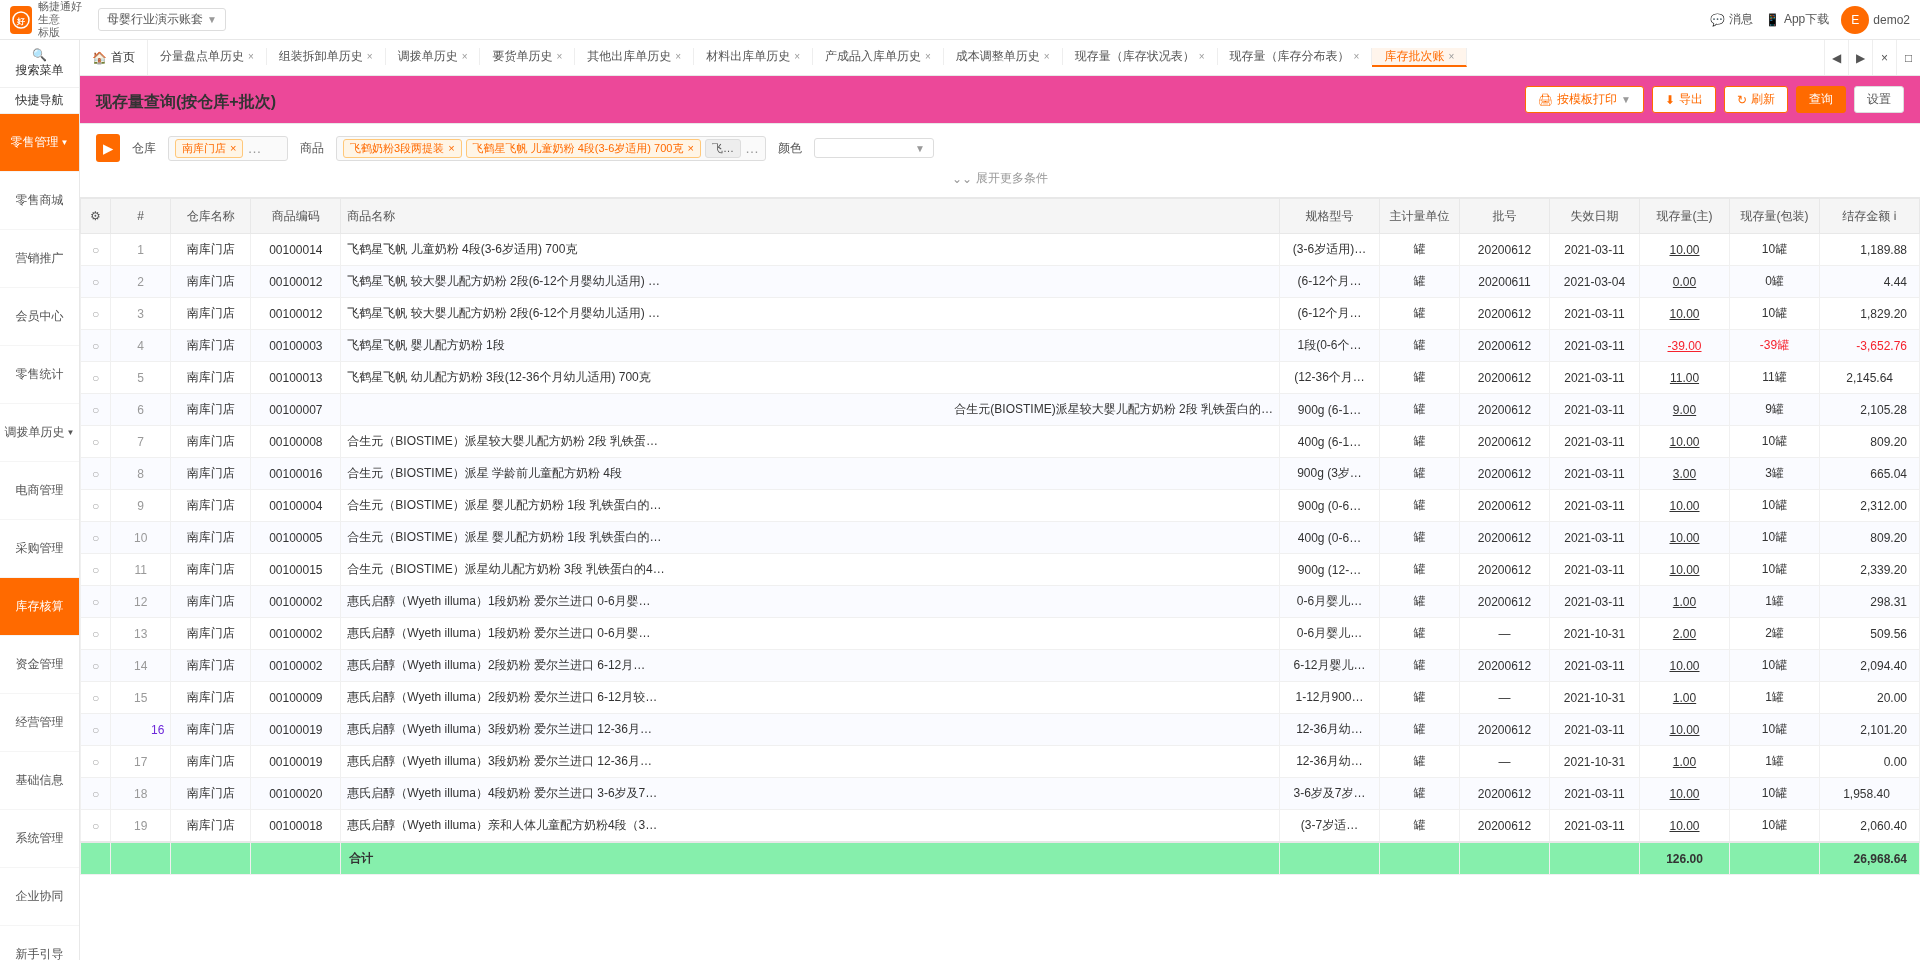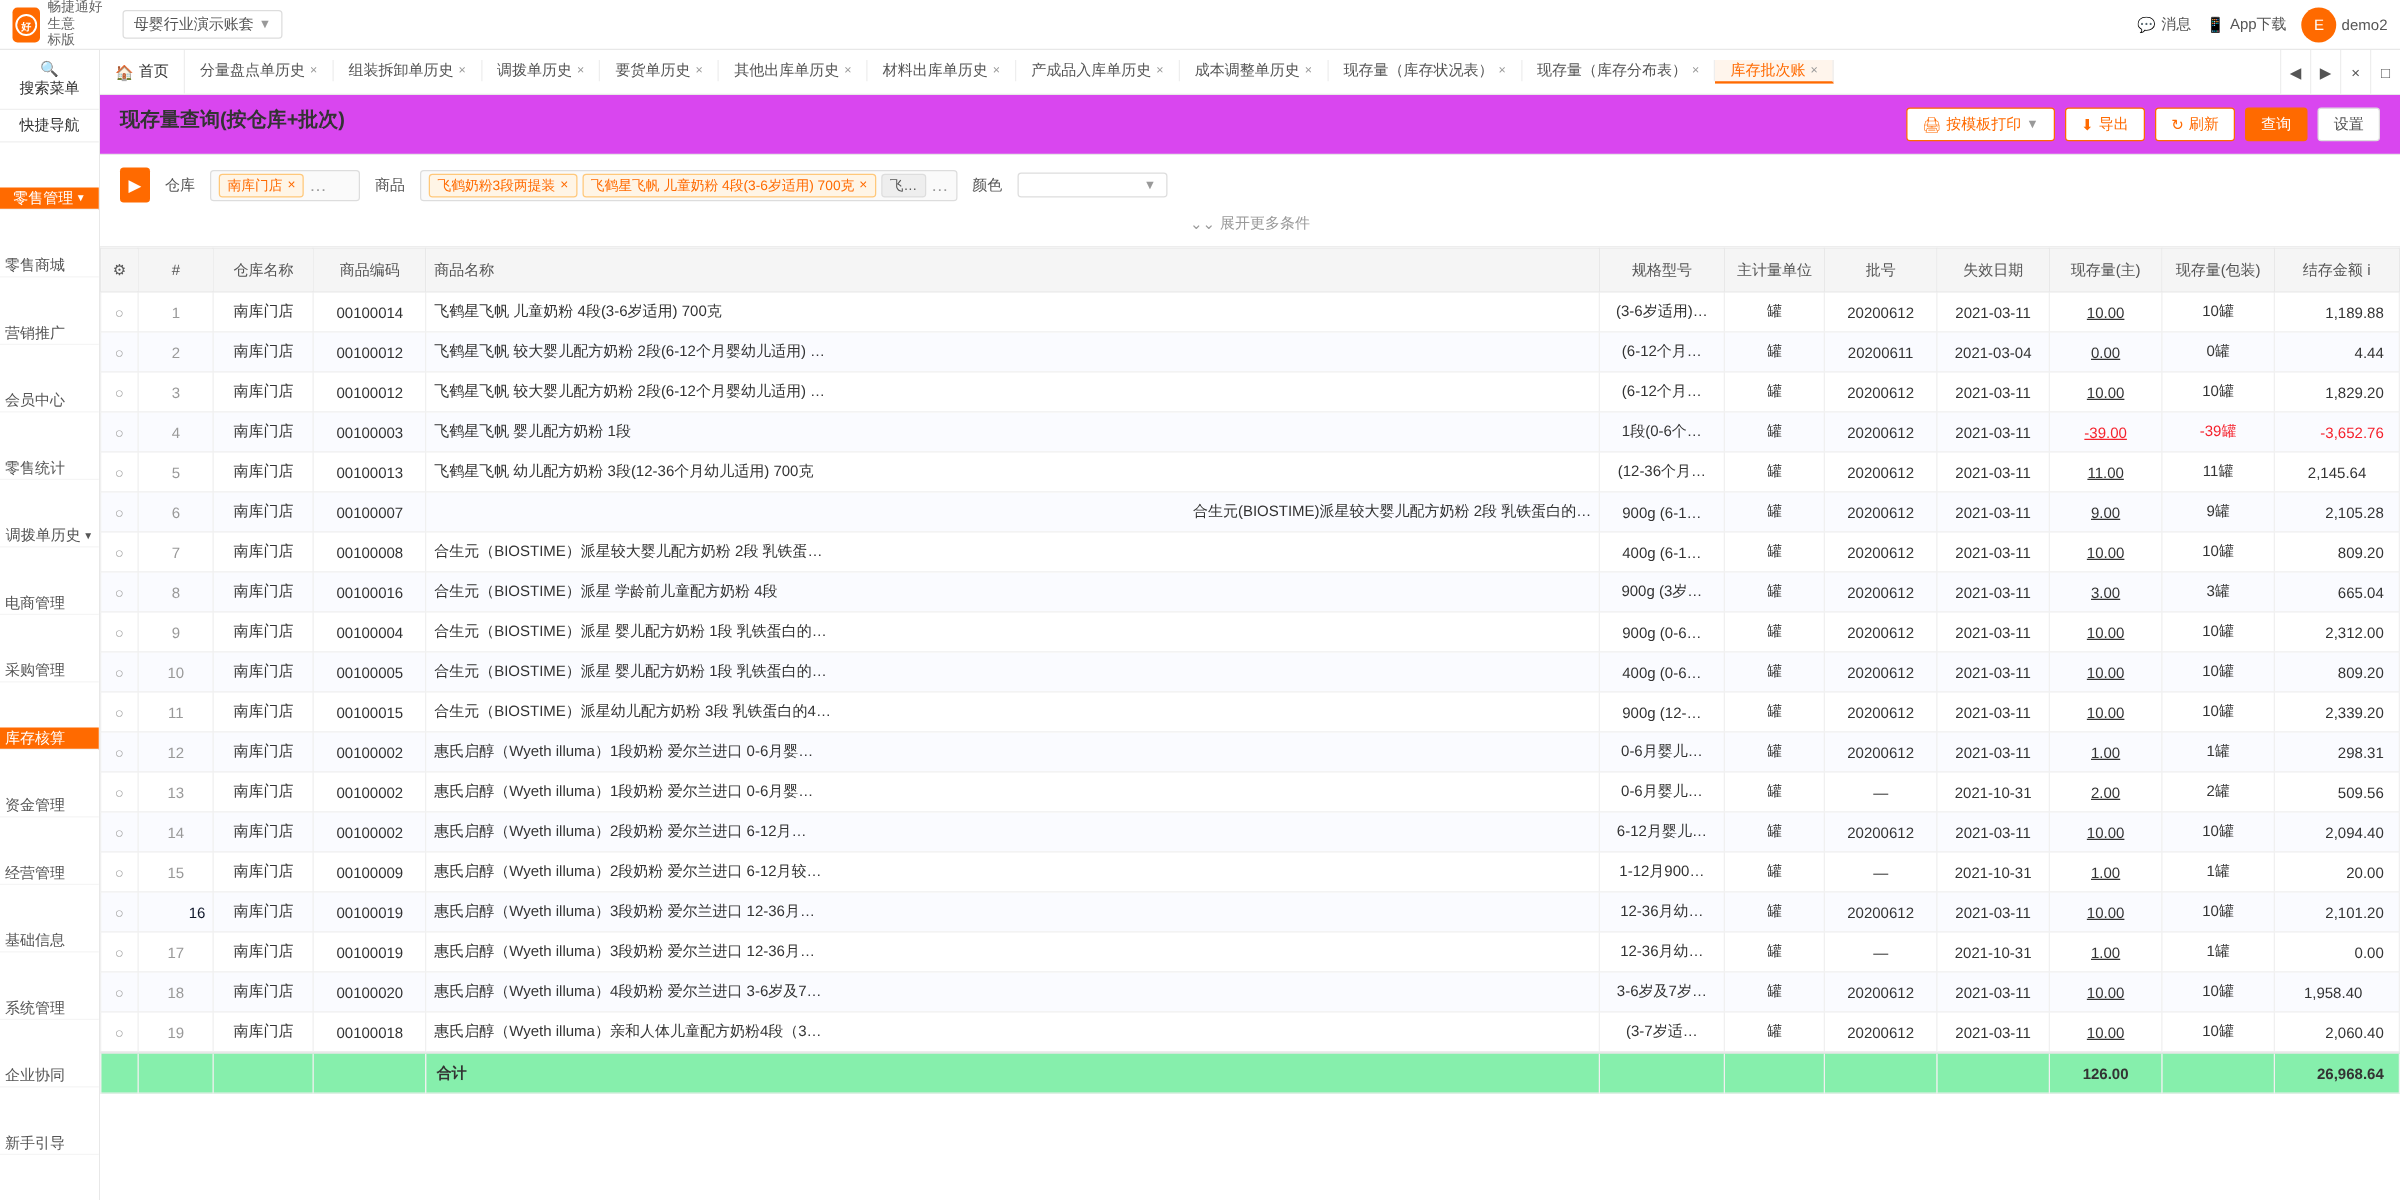--- a/index.html
+++ b/index.html
@@ -75,26 +75,26 @@
     }
     .sidebar-nav {
       padding: 4px 0;
       text-align: center;
       border-bottom: 1px solid #f0f0f0;
       font-size: 12px;
       color: #333;
       cursor: pointer;
     }
     .sidebar-item {
-      padding: 0 4px;
+      padding: 20px 4px;
+      text-align: center;
       font-size: 12px;
       color: #555;
       cursor: pointer;
       border-bottom: 1px solid #f5f5f5;
-      margin-top: 36px;
     }
     .sidebar-item.active {
       background: #ff6a00;
       color: white;
     }
     .sidebar-item.has-arrow {
       display: flex; align-items: center; justify-content: center; gap: 2px;
     }
 
     
@@ -143,24 +143,24 @@
     .content-area {
       flex: 1;
       overflow: hidden;
       display: flex;
       flex-direction: column;
       background: #f5f5f5;
     }
 
     
     .page-header {
-      background: #d946ef;
+      background: #ec4899;
       padding: 10px 16px;
       display: flex;
-      align-items: flex-start;
+      align-items: flex-end;
       justify-content: space-between;
       border-bottom: 1px solid #e8e8e8;
       gap: 16px;
     }
     .page-title {
       font-size: 16px;
       font-weight: bold;
       color: #333;
     }
     .page-actions {
@@ -749,21 +749,21 @@
     <td>1-12月900…</td>
     <td>罐</td>
     <td>—</td>
     <td>2021-10-31</td>
     <td style="text-decoration:underline;cursor:pointer;">1.00</td>
     <td style="">1罐</td>
     <td style="text-align:right;padding-right:12px;">20.00</td>
   </tr>
             <tr style="background: rgb(250, 251, 255);">
     <td style="text-align:center;color:#aaa;">○</td>
-    <td style="color:#0f172a;padding-left:40px;">16</td>
+    <td style="color:#6d28d9;padding-left:40px;">16</td>
     <td>南库门店</td>
     <td>00100019</td>
     <td style="text-align:left;max-width:280px;overflow:hidden;text-overflow:ellipsis;white-space:nowrap;">惠氏启醇（Wyeth illuma）3段奶粉 爱尔兰进口 12-36月…</td>
     <td>12-36月幼…</td>
     <td>罐</td>
     <td>20200612</td>
     <td>2021-03-11</td>
     <td style="text-decoration:underline;cursor:pointer;">10.00</td>
     <td style="">10罐</td>
     <td style="text-align:right;padding-right:12px;">2,101.20</td>

